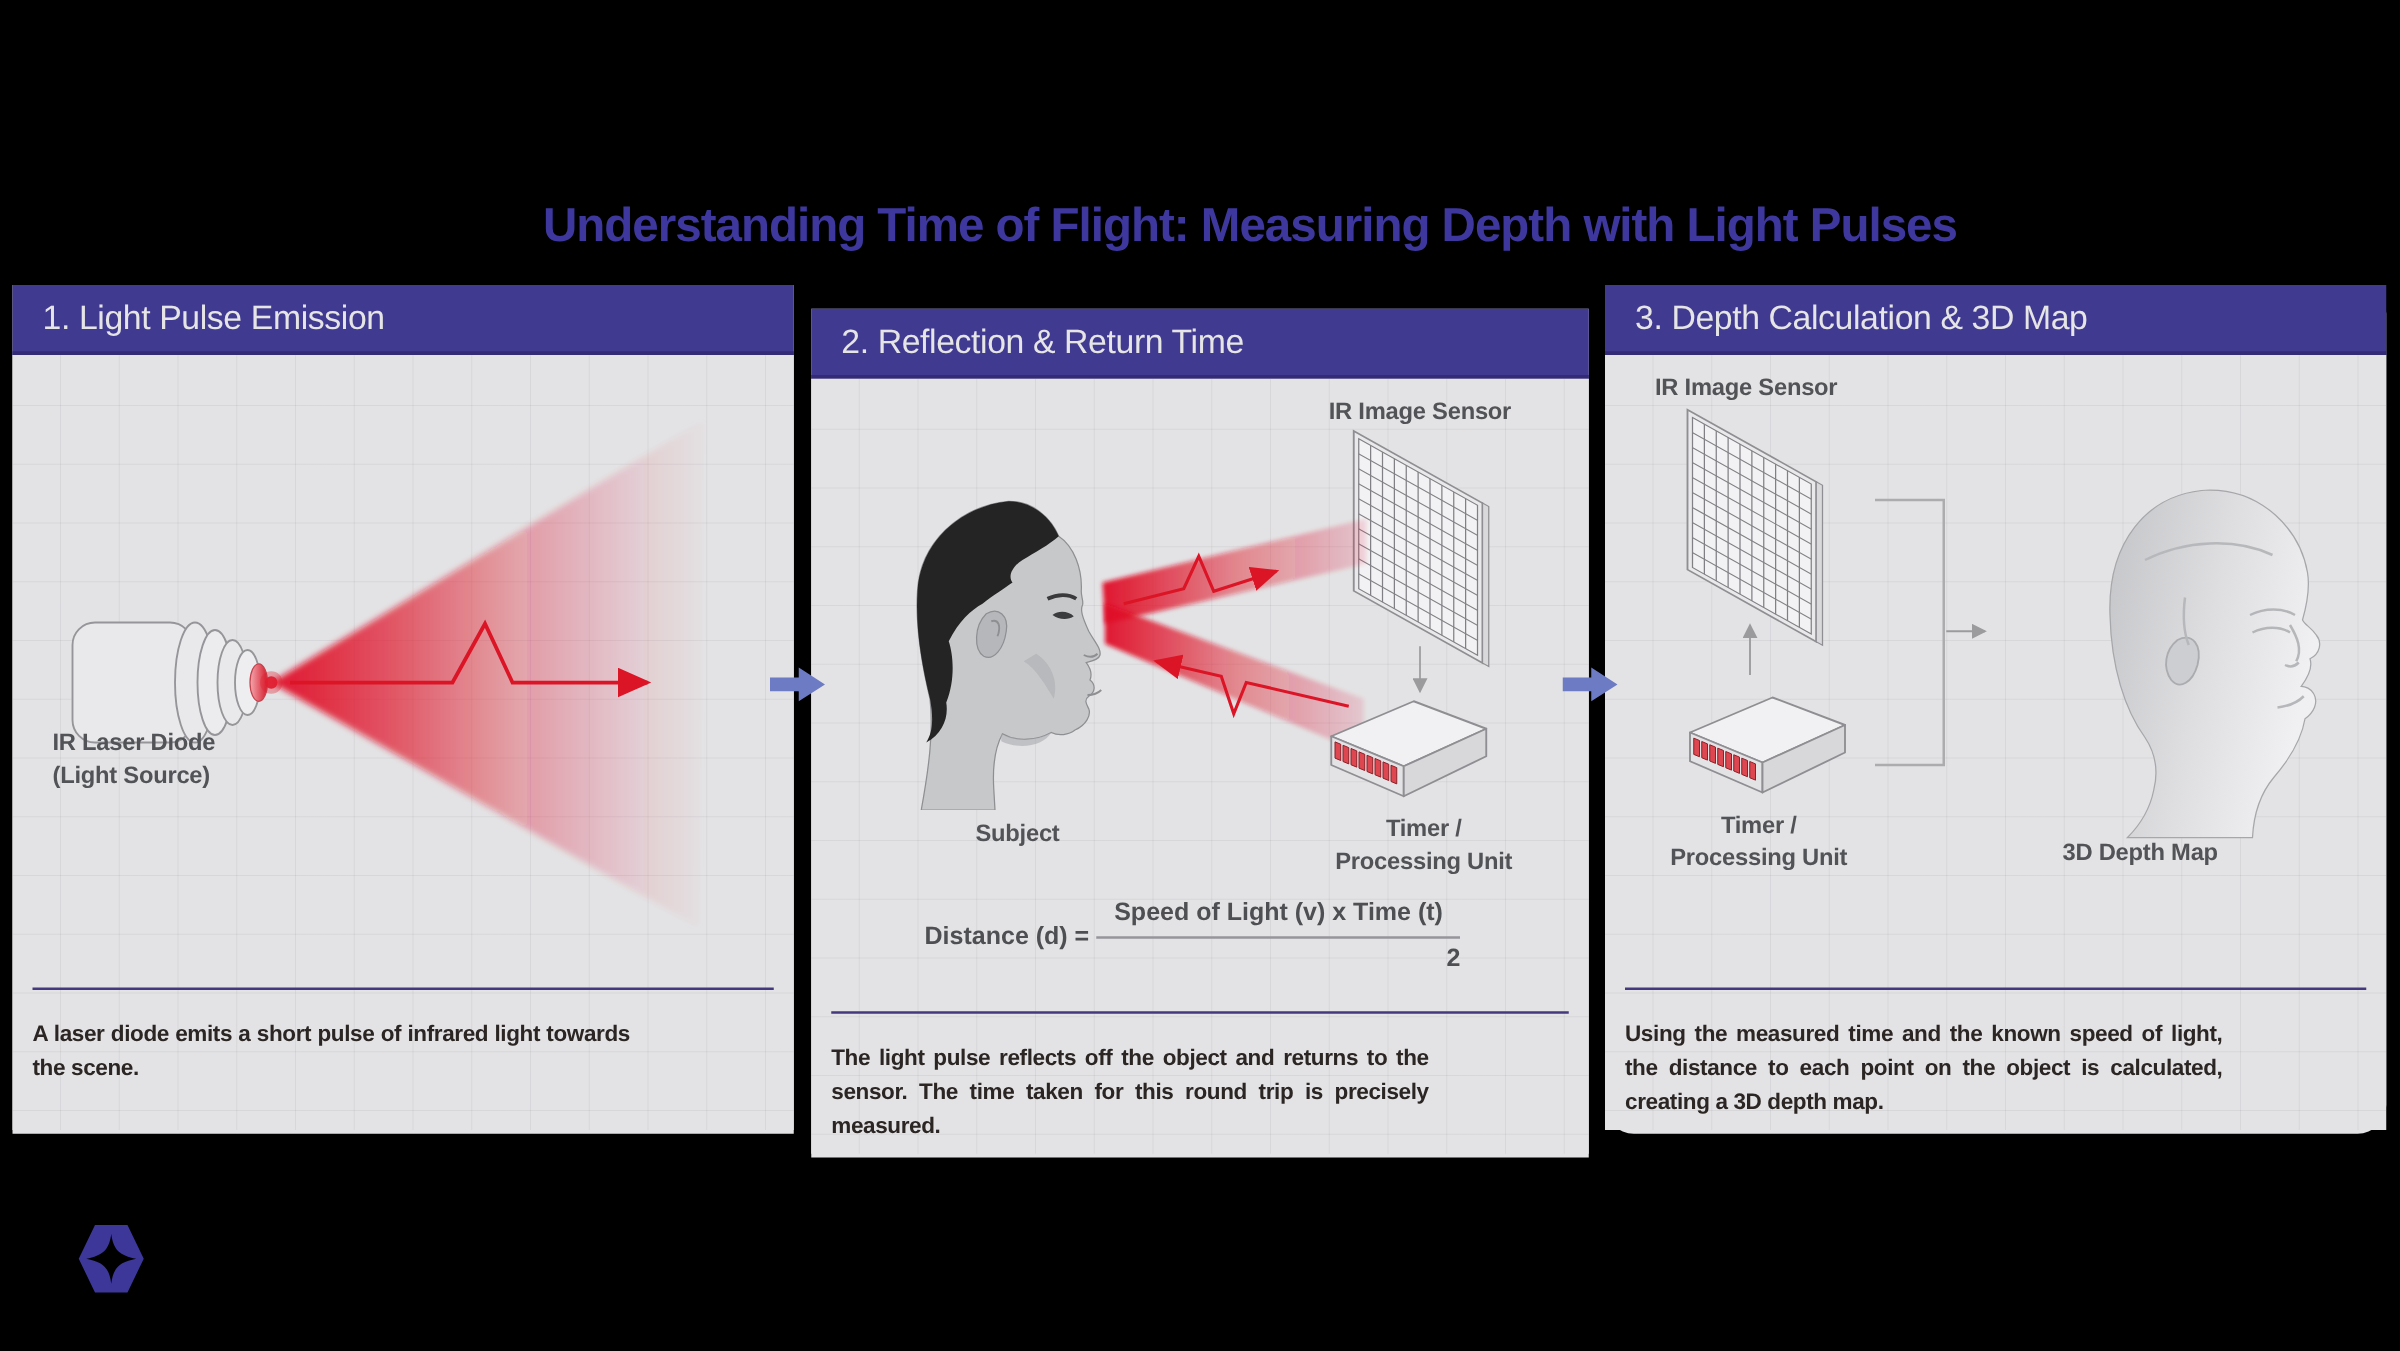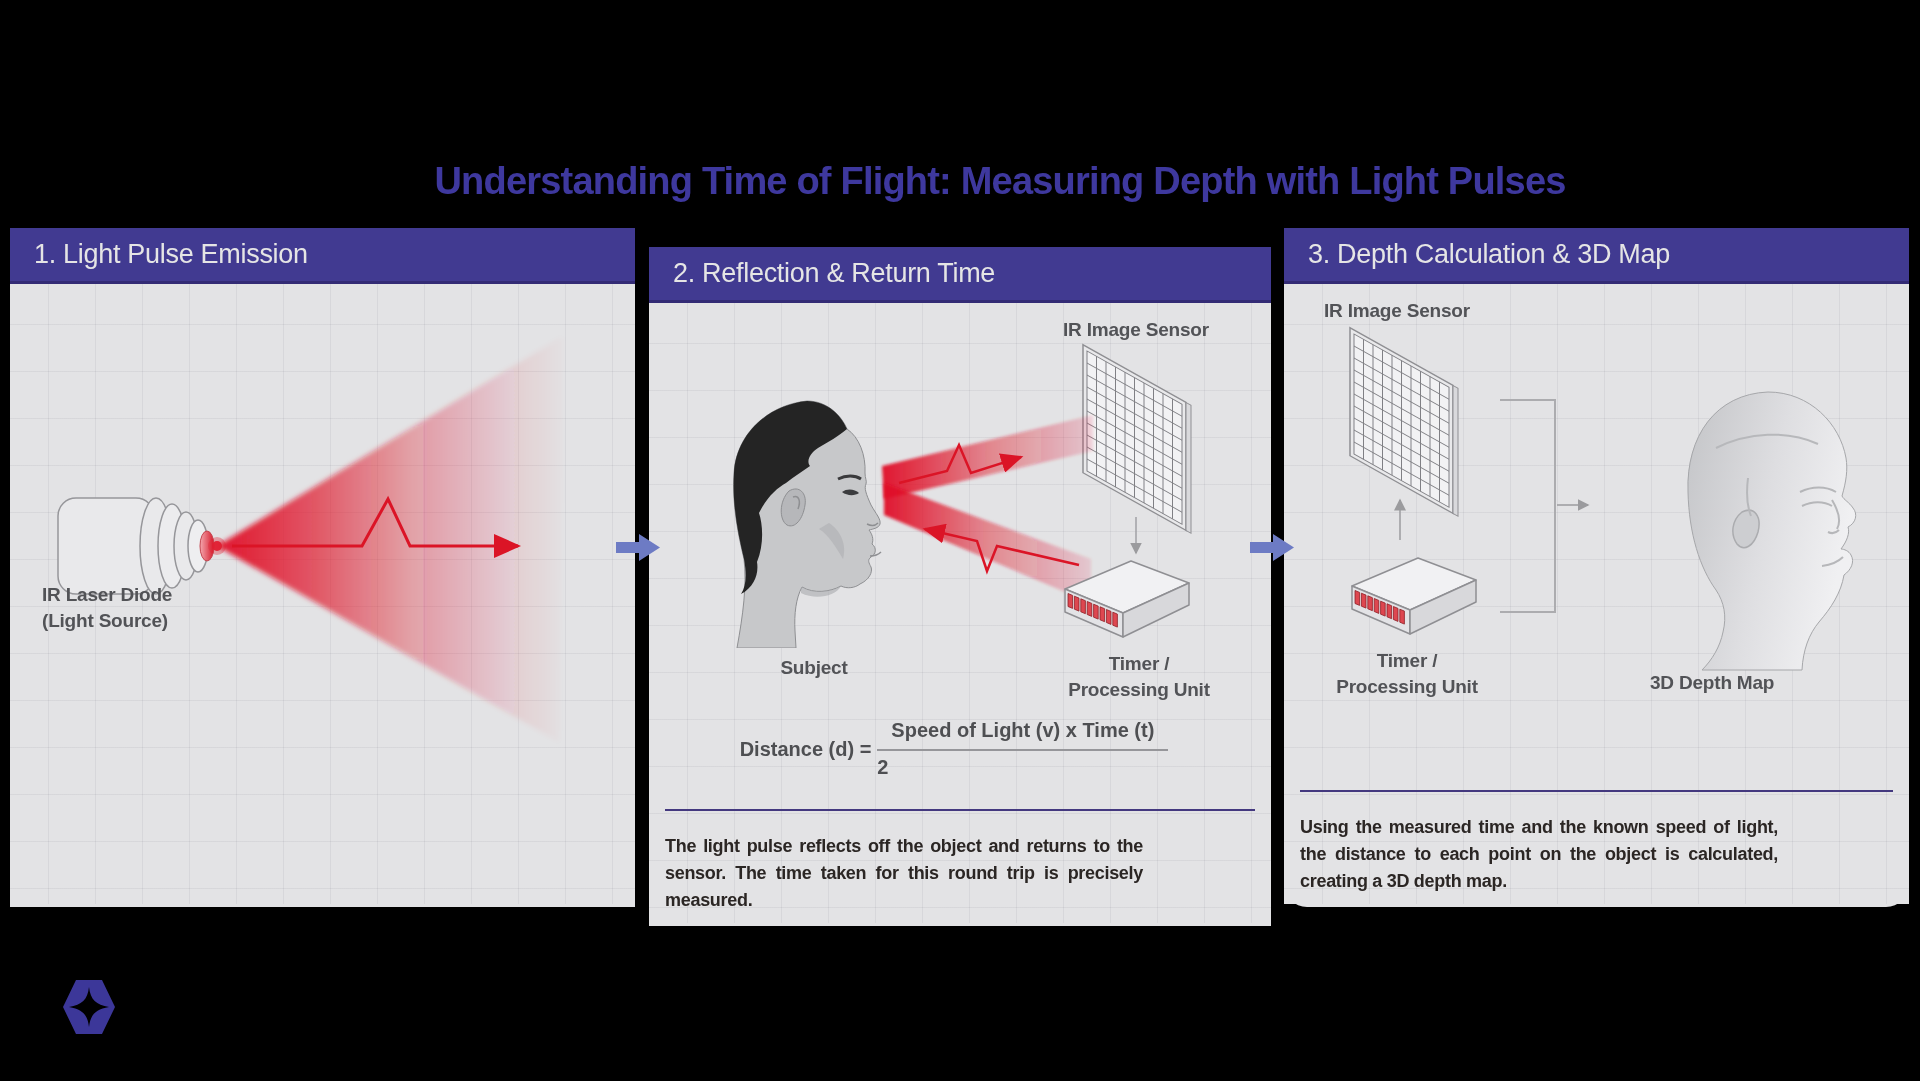--- a/index.html
+++ b/index.html
@@ -16,21 +16,21 @@
                      linear-gradient(90deg,rgba(110,110,125,0.10) 1px,transparent 1px);
     background-size:47px 47px;background-position:-9px -7px;}
   .item-label{position:absolute;font-size:19px;font-weight:bold;color:#525357;letter-spacing:-0.2px;line-height:26px;}
   .caption-block{position:absolute;left:16px;right:16px;top:506px;border-top:2px solid #44397F;}
   .caption-text{width:478px;margin-top:22px;font-size:18px;font-weight:bold;color:#2B2624;
     line-height:27px;text-align:justify;letter-spacing:-0.3px;}
   .abs{position:absolute;}
   .flow-arrow{position:absolute;top:533px;width:46px;height:30px;z-index:5;}
   .formula{position:absolute;left:75px;top:416px;width:460px;display:flex;align-items:center;
     justify-content:center;gap:6px;color:#4E4F52;font-weight:bold;font-size:20px;}
-  .frac{display:flex;flex-direction:column;align-items:flex-start;}
+  .frac{display:flex;flex-direction:column;align-items:flex-end;}
   .frac-num{padding:0 14px 7px 14px;border-bottom:2px solid #96969A;}
   .frac-den{padding-top:5px;}
   .timer-label{position:absolute;text-align:center;font-size:19px;font-weight:bold;color:#525357;
     letter-spacing:-0.2px;line-height:26px;}
   svg{display:block;}
 </style>
 </head>
 <body>
 
 <div class="stage">
@@ -76,20 +76,23 @@
         <ellipse cx="157" cy="66" rx="7" ry="15" fill="url(#lensGrad)" stroke="#C4444E" stroke-width="1"></ellipse>
         <circle cx="167" cy="66" r="9" fill="#E01F31" opacity="0.35"></circle>
         <circle cx="167" cy="66" r="5" fill="#E01F31" opacity="0.95"></circle>
       </svg>
 
       <div class="item-label" style="left:32px;top:298px;">
         <div>IR Laser Diode</div>
         <div>(Light Source)</div>
       </div>
 
+      <div class="caption-block">
+        <div class="caption-text">A laser diode emits a short pulse of infrared light towards the scene.</div>
+      </div>
     </div>
   </div>
 
   <div class="panel" style="left:649px;width:622px;margin-top:19px;">
     <div class="panel-header">2. Reflection &amp; Return Time</div>
     <div class="panel-body">
 
       <div class="item-label" style="left:414px;top:14px;">IR Image Sensor</div>
 
       <svg class="abs" style="left:428px;top:40px;" width="122" height="202">

